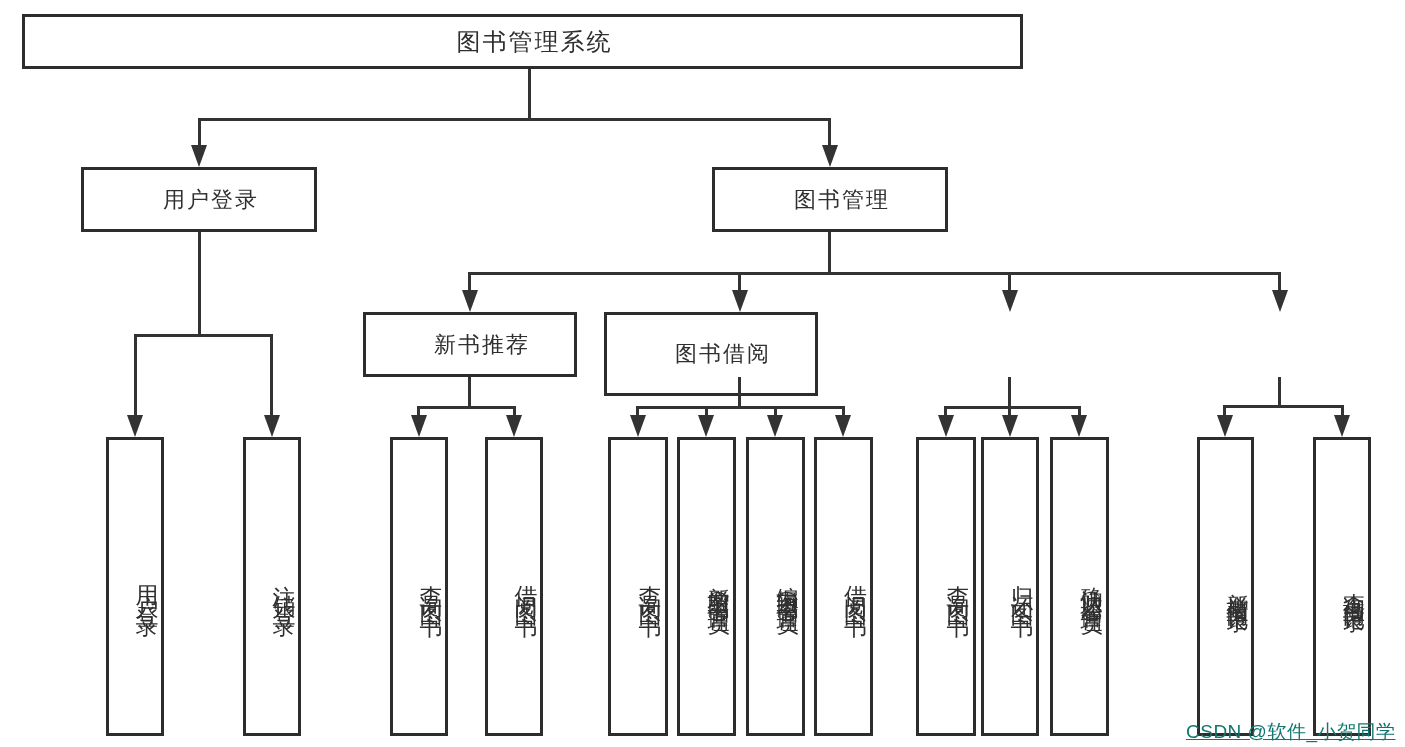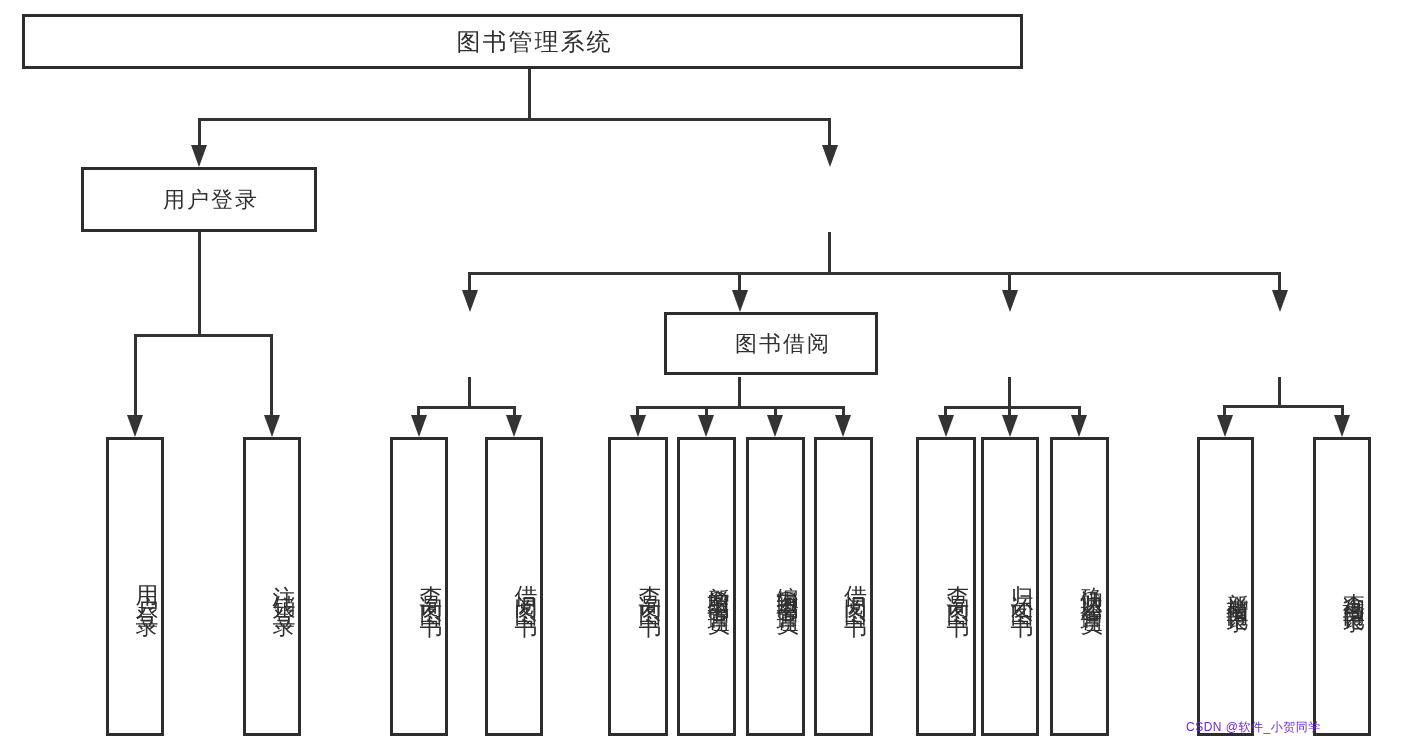--- a/index.html
+++ b/index.html
@@ -21,37 +21,43 @@
   }
   .v-node.long { font-size:22px; letter-spacing:4px; }
   .line { position:absolute; background:#333333; }
   .arrow {
     position:absolute; width:0; height:0;
     border-left:8px solid transparent; border-right:8px solid transparent;
     border-top:22px solid #333333;
   }
   .watermark {
     position:absolute; left:1186px; top:719px;
-    font-size:12px; color:#6d28d9; letter-spacing:0.5px; white-space:nowrap;
+    font-size:19px; color:#0f766e; letter-spacing:0.5px; white-space:nowrap;text-decoration:underline;
   }
 </style>
 </head>
 <body>
 
 <div class="canvas">
 
   <div class="node h-node root-node" style="left:22px;top:14px;width:1001px;height:55px">
     <span>图书管理系统</span>
   </div>
 
   <div class="node h-node" style="left:81px;top:167px;width:236px;height:65px">
     <span>用户登录</span>
   </div>
+  <div class="node h-node" style="left:712px;top:167px;width:236px;height:65px">
+    <span>图书管理</span>
+  </div>
 
-  <div class="node h-node" style="left:664px;top:312px;width:214px;height:63px">
+  <div class="node h-node" style="left:363px;top:312px;width:214px;height:65px">
+    <span>新书推荐</span>
+  </div>
+  <div class="node h-node" style="left:604px;top:312px;width:214px;height:84px">
     <span>图书借阅</span>
   </div>
 
   <div class="node v-node" style="left:106px;top:437px;width:58px;height:299px">
     <span>用户登录</span>
   </div>
   <div class="node v-node" style="left:243px;top:437px;width:58px;height:299px">
     <span>注销登录</span>
   </div>
 

